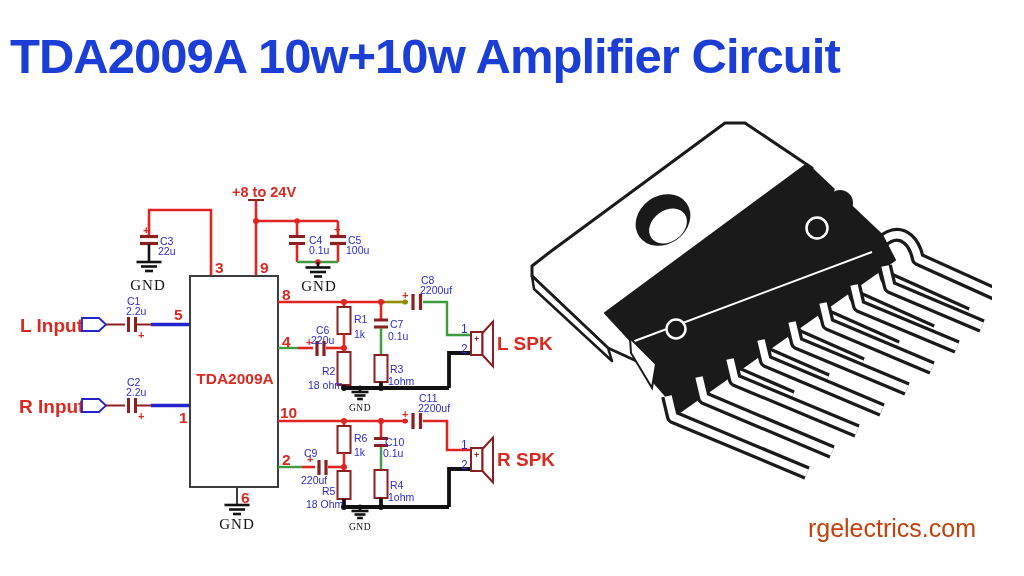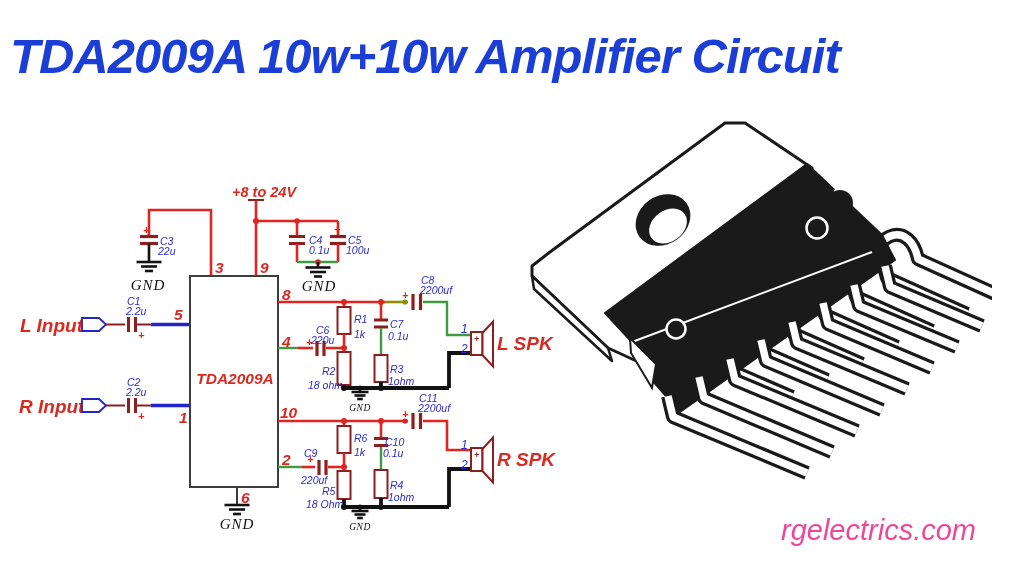--- a/index.html
+++ b/index.html
@@ -1,21 +1,21 @@
 <!DOCTYPE html>
 <html style="--title: #1b3fd6; --wire-red: #e02520; --wire-green: #3f9b3f; --wire-blue: #2424cc; --wire-black: #111111; --component: #8c1f1f; --label-blue: #2b2bd0; --label-red: #d92a22;"><head>
 <meta charset="utf-8">
 <style>
   html,body{margin:0;padding:0;background:#fff;}
   .stage{position:relative;width:992px;height:576px;background:#ffffff;overflow:hidden;
-         font-family:"Liberation Sans",sans-serif;font-style:italic;}
+         font-family:"Liberation Sans",sans-serif;}
   .page-title{position:absolute;left:10px;top:28px;width:1008px;
               font-size:49px;font-weight:bold;letter-spacing:-1px;white-space:nowrap;
               color:var(--title,#1b3fd6);font-family:"Liberation Sans",sans-serif;}
-  .watermark{position:absolute;right:16px;top:514px;font-size:29px;color:#ec4899;
+  .watermark{position:absolute;right:16px;top:514px;font-size:25px;color:#c2410c;
              font-family:"Liberation Sans",sans-serif;}
   svg{position:absolute;left:0;top:0;}
   
   .wr{stroke:var(--wire-red,#e02520);stroke-width:2.6;fill:none;}
   .wg{stroke:var(--wire-green,#3f9b3f);stroke-width:2.4;fill:none;}
   .wb{stroke:var(--wire-blue,#2424cc);stroke-width:3.4;fill:none;}
   .wk{stroke:var(--wire-black,#111111);stroke-width:3.8;fill:none;}
   .wm{stroke:var(--component,#8c1f1f);stroke-width:2;fill:none;}
   .wo{stroke:#8f8f00;stroke-width:2.6;fill:none;}
   .wt{stroke:#3d3d3d;stroke-width:2;fill:none;}

